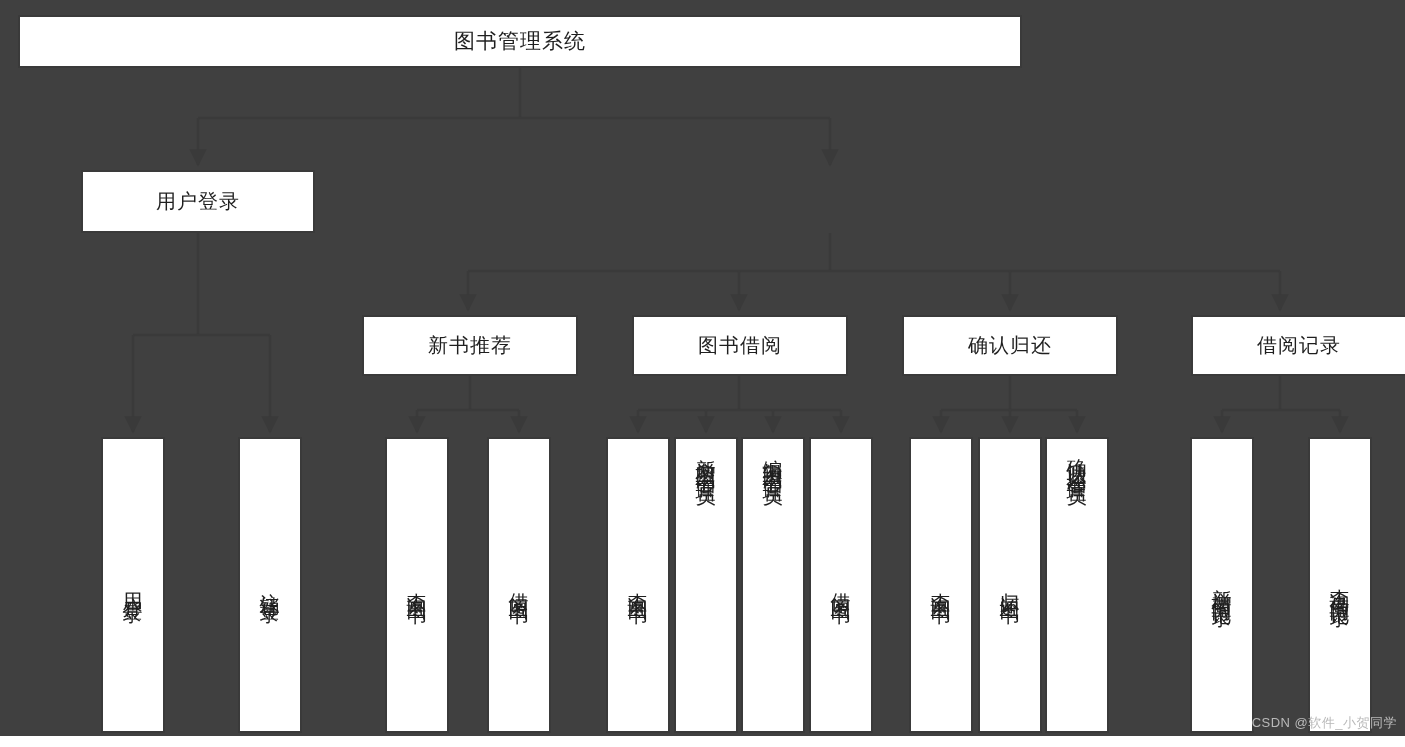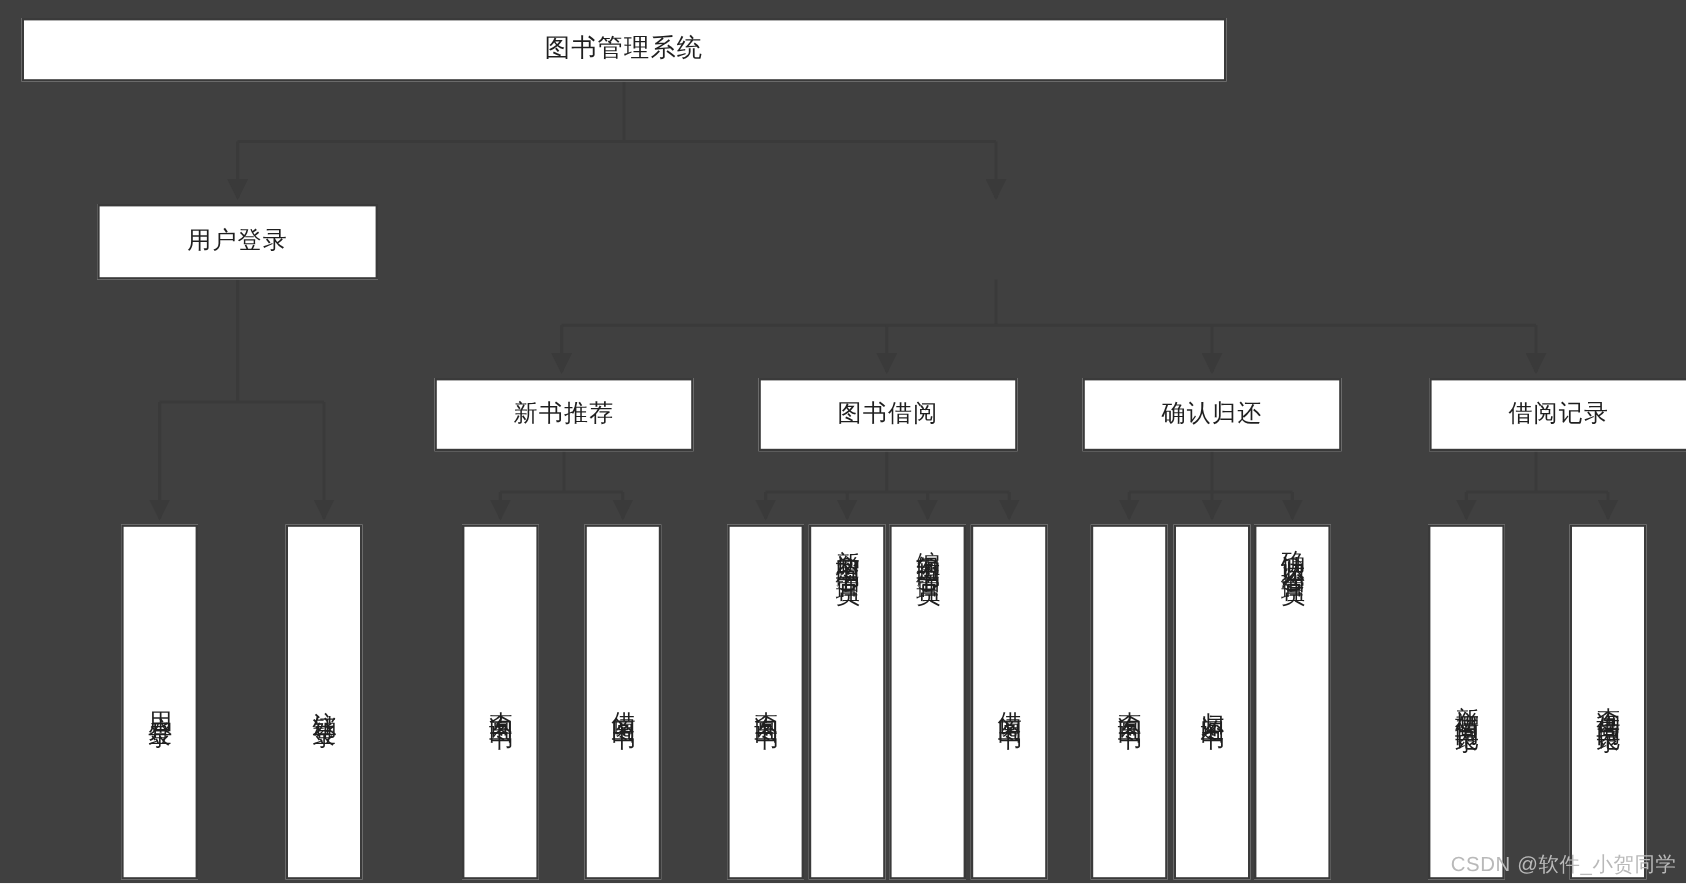--- a/index.html
+++ b/index.html
@@ -75,21 +75,21 @@
     margin-bottom: auto;
   }
   .leaf.center {
     align-items: center;
     padding-top: 0;
   }
   .watermark {
     position: absolute;
     right: 8px;
     bottom: 4px;
-    font-size: 17px;
+    font-size: 13px;
     color: #b9b9b9;
     letter-spacing: 0.5px;
     white-space: nowrap;
   }
 </style>
 </head>
 <body>
 
 <div id="canvas">
 

